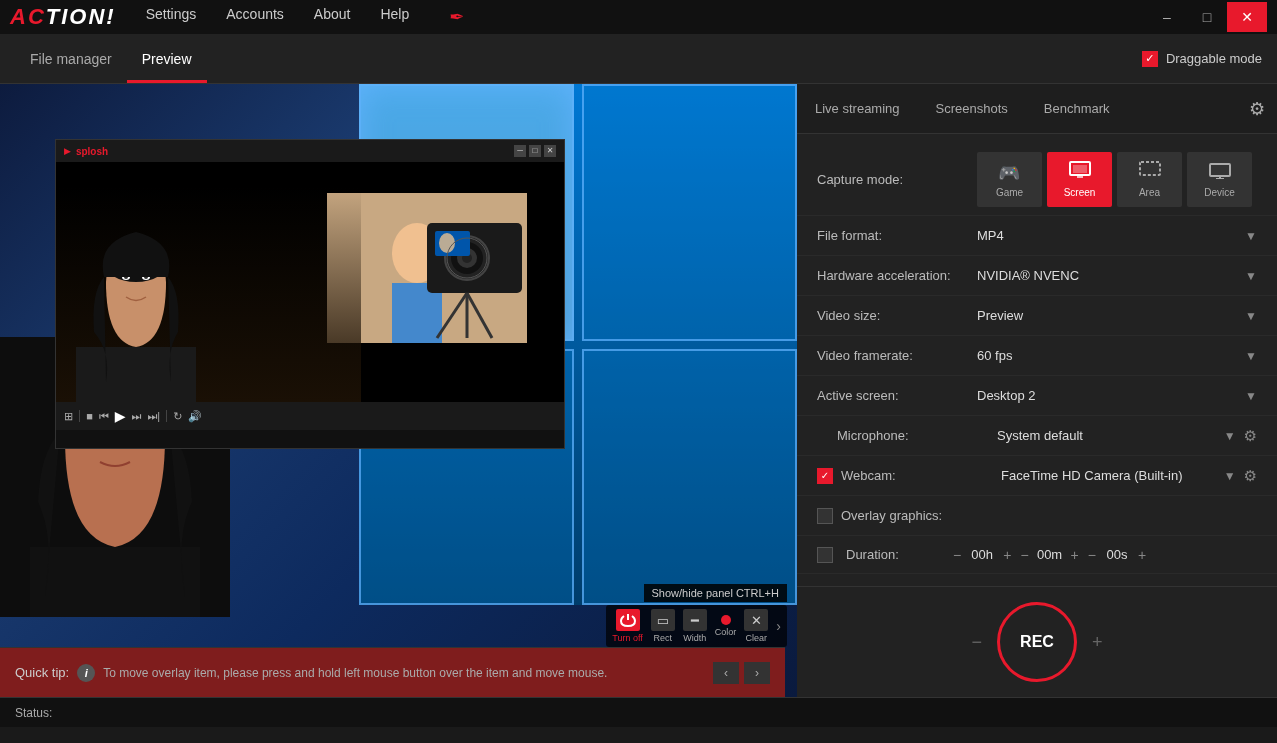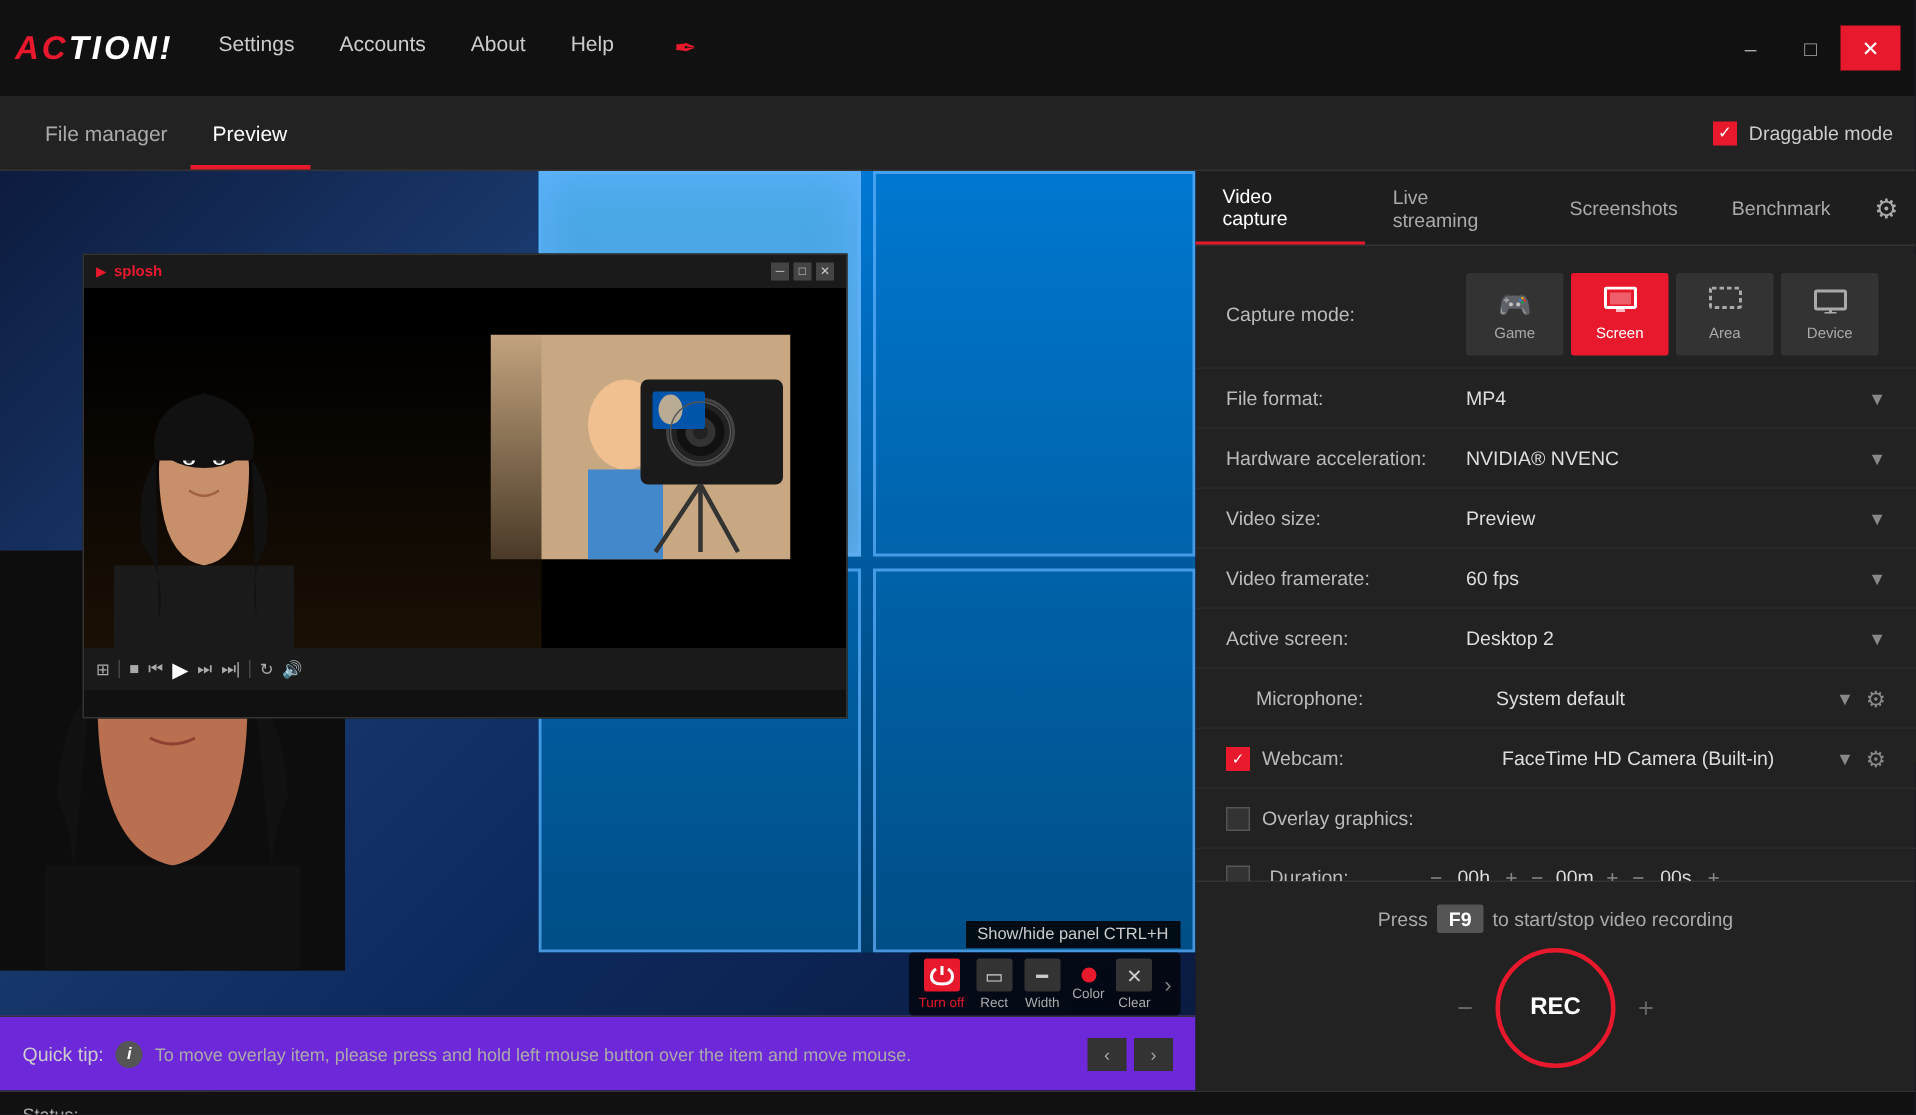--- a/index.html
+++ b/index.html
@@ -11,21 +11,21 @@
       color: #ccc;
       overflow: hidden;
       font-size: 13px;
     }
 
     
     #titlebar {
       display: flex;
       align-items: center;
       background: #111;
-      height: 64px;
+      height: 34px;
       padding: 0 10px;
     }
     #logo {
       color: #fff;
       font-weight: 900;
       font-size: 22px;
       letter-spacing: 2px;
       margin-right: 30px;
       font-style: italic;
     }
@@ -330,23 +330,23 @@
       color: #888;
       font-size: 12px;
       text-align: center;
     }
 
     
     .quick-tip {
       position: absolute;
       bottom: 0;
       left: 0;
-      right: 0;
+      right: 12px;
       height: 50px;
-      background: #6d28d9;
+      background: #7f1d1d;
       display: flex;
       align-items: center;
       padding: 0 15px;
       gap: 8px;
       border-top: 1px solid #333;
     }
     .tip-title { color: #ccc; font-size: 13px; }
     .tip-icon {
       width: 18px;
       height: 18px;
@@ -803,21 +803,20 @@
       <div class="tip-nav">
         <button class="tip-nav-btn">‹</button>
         <button class="tip-nav-btn">›</button>
       </div>
     </div>
   </div>
 
   <div id="right-panel">
 
     <div class="right-tabs">
-      <div class="right-tab active">Video capture</div>
       <div class="right-tab">Live streaming</div>
       <div class="right-tab">Screenshots</div>
       <div class="right-tab">Benchmark</div>
       <div class="right-tab-spacer"></div>
       <div class="settings-gear">⚙</div>
     </div>
 
     <div class="settings-content">
 
       <div class="settings-row">
@@ -938,25 +937,20 @@
         <div class="dur-control">
           <button class="dur-btn">−</button>
           <span class="dur-val">00s</span>
           <button class="dur-btn">+</button>
         </div>
       </div>
 
     </div>
 
     <div class="rec-section">
-      <div class="rec-hint">
-        <span>Press</span>
-        <span class="f9-key">F9</span>
-        <span>to start/stop video recording</span>
-      </div>
       <div style="display:flex;align-items:center;gap:15px;">
         <button class="pm-btn">−</button>
         <div class="rec-btn-container">
           <button class="rec-btn">REC</button>
         </div>
         <button class="pm-btn">+</button>
       </div>
     </div>
   </div>
 

